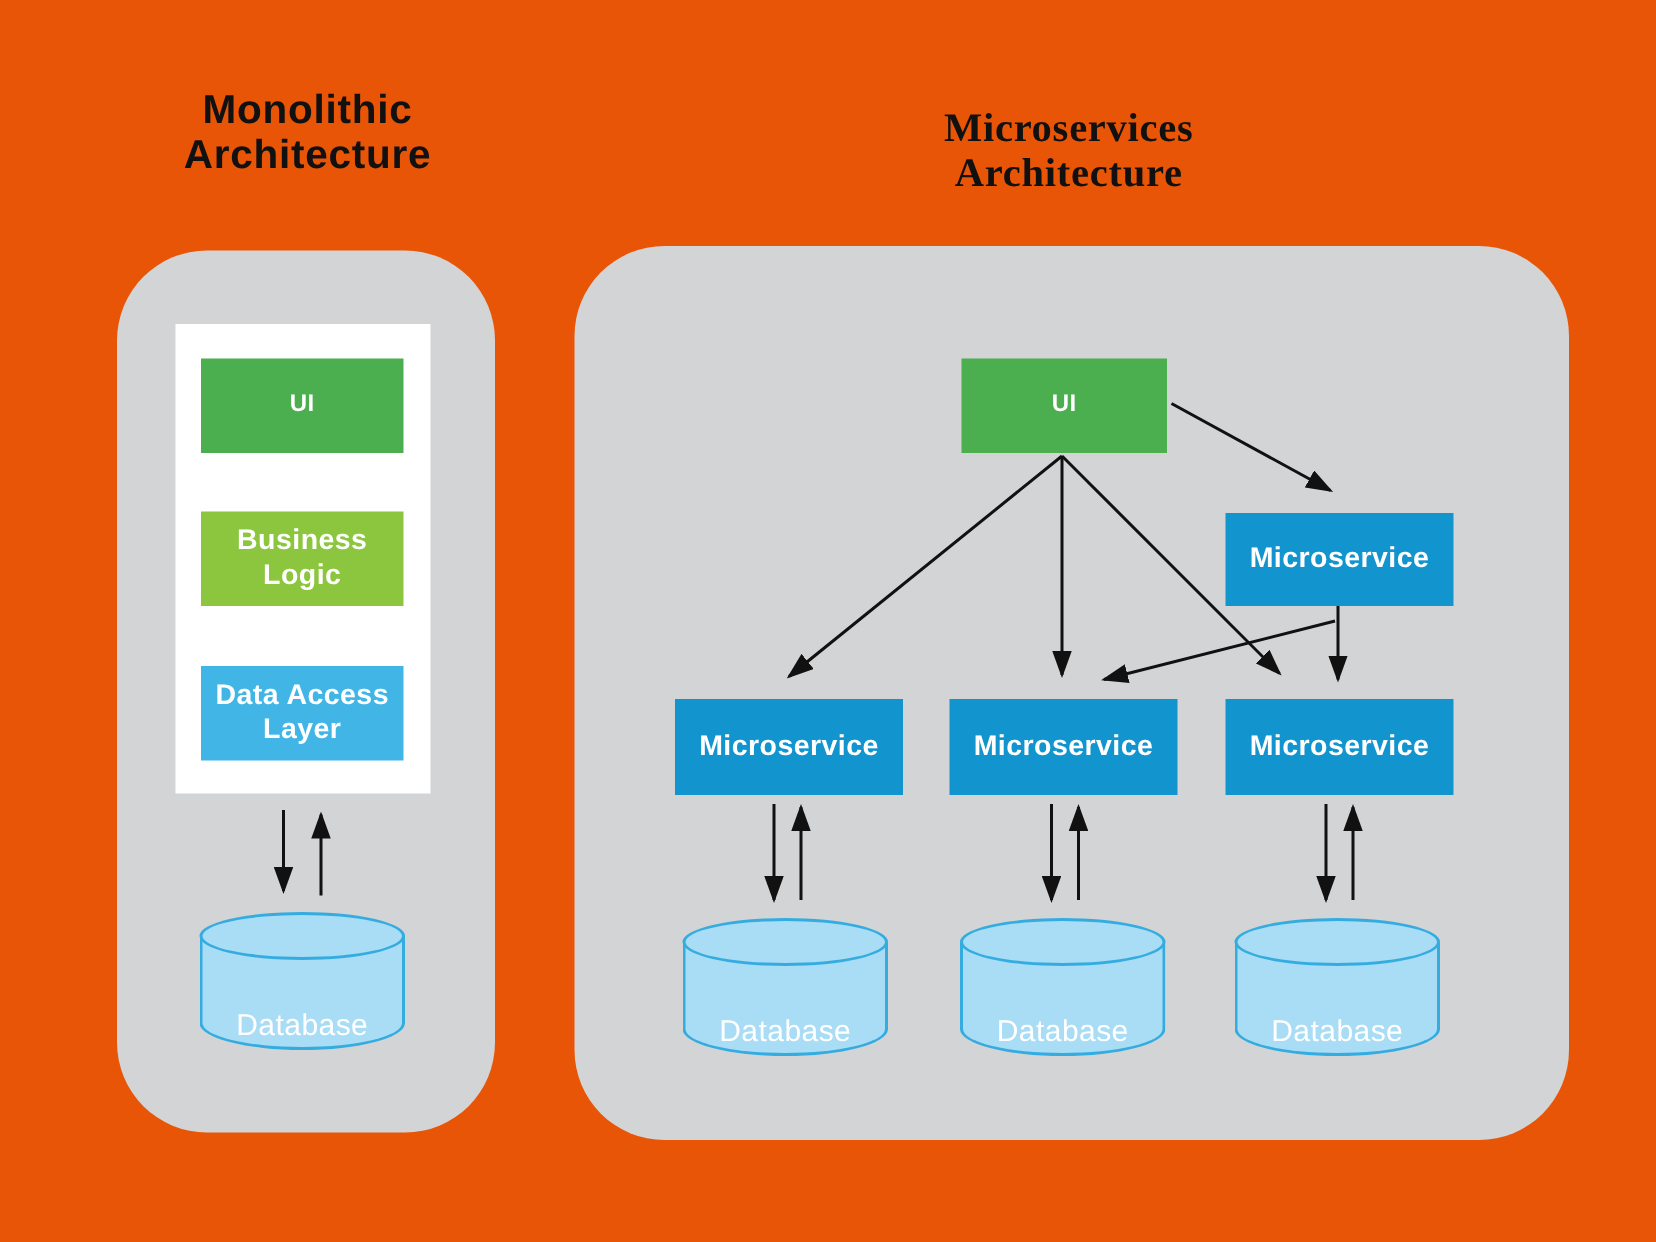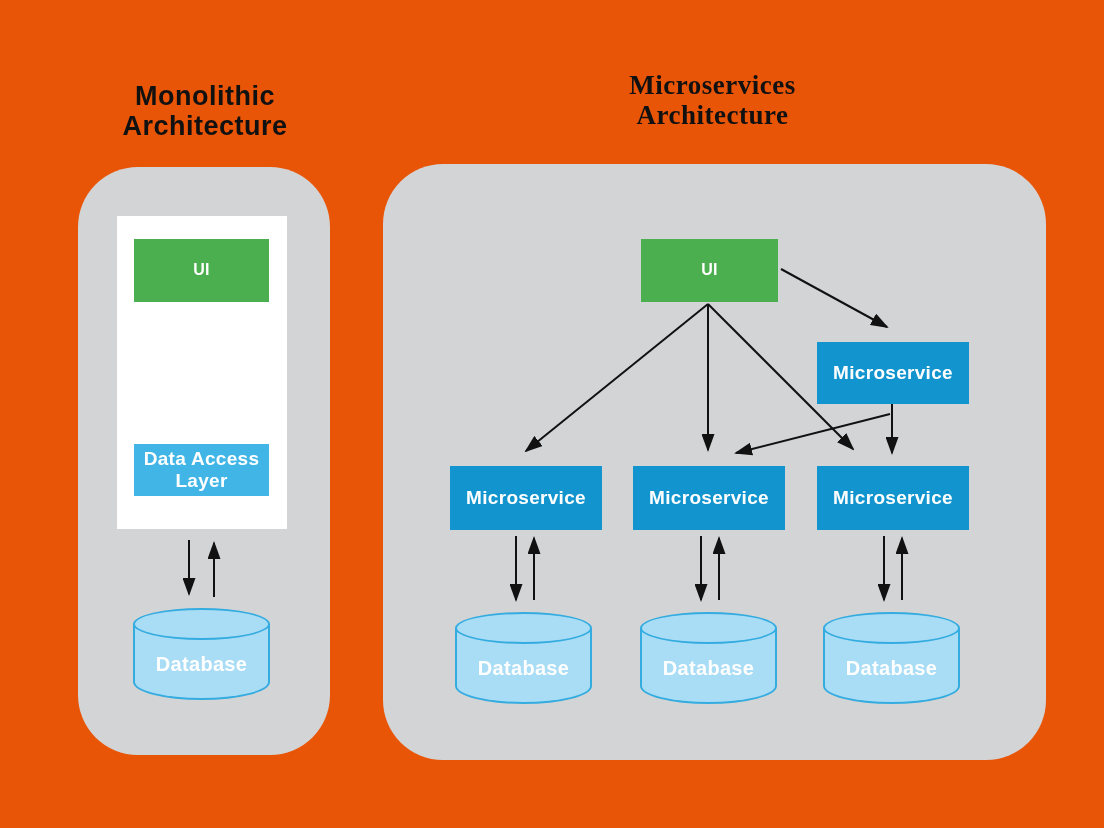--- a/index.html
+++ b/index.html
@@ -58,48 +58,51 @@
   .cyl-body{
     position:absolute;top:16px;left:0;right:0;bottom:0;
     background:var(--db_fill,#A9DCF5);
     border:2px solid var(--db_stroke,#35ACE0);
     border-top:none;
     border-radius:0 0 50% 50% / 0 0 18px 18px;
     box-sizing:border-box;
     z-index:1;
   }
   .cyl-label{
-    position:absolute;left:0;right:0;bottom:24px;
-    text-align:center;color:#fff;font-weight:700;font-size:20px;
+    position:absolute;left:0;right:0;bottom:4px;
+    text-align:center;color:#fff;font-weight:400;font-size:20px;
     letter-spacing:.3px;z-index:3;
   }
   #connectors{
     position:absolute;left:0;top:0;width:1104px;height:828px;
     pointer-events:none;z-index:5;
   }
   #connectors line{stroke:var(--ink,#111);stroke-width:2;}
   #arrowhead path{fill:var(--ink,#111);}
 </style>
 </head>
 <body>
 
 <div class="canvas">
 
-  <div class="title" style="left:60px;top:81px;width:290px;">Monolithic
+  <div class="title" style="left:60px;top:58px;width:290px;">Monolithic
 Architecture</div>
   <div class="title" style="left:520px;top:70px;width:385px;font-family:Liberation Serif, serif;">Microservices
 Architecture</div>
 
   <div class="panel" style="left:78px;top:167px;width:252px;height:588px;"></div>
   <div class="white-box" style="left:117px;top:216px;width:170px;height:313px;"></div>
 
   <div class="node green" style="left:134px;top:239px;width:135px;height:63px;">
     <span>UI</span>
   </div>
-  <div class="node lblue" style="left:134px;top:444px;width:135px;height:52px;">
+  <div class="node lgreen" style="left:134px;top:341px;width:135px;height:63px;">
+    <span>Business Logic</span>
+  </div>
+  <div class="node lblue" style="left:134px;top:444px;width:135px;height:63px;">
     <span>Data Access Layer</span>
   </div>
 
   <div class="cylinder" style="left:133px;top:608px;">
     <div class="cyl-top"></div>
     <div class="cyl-body"></div>
     <span class="cyl-label">Database</span>
   </div>
 
   <div class="panel" style="left:383px;top:164px;width:663px;height:596px;"></div>

